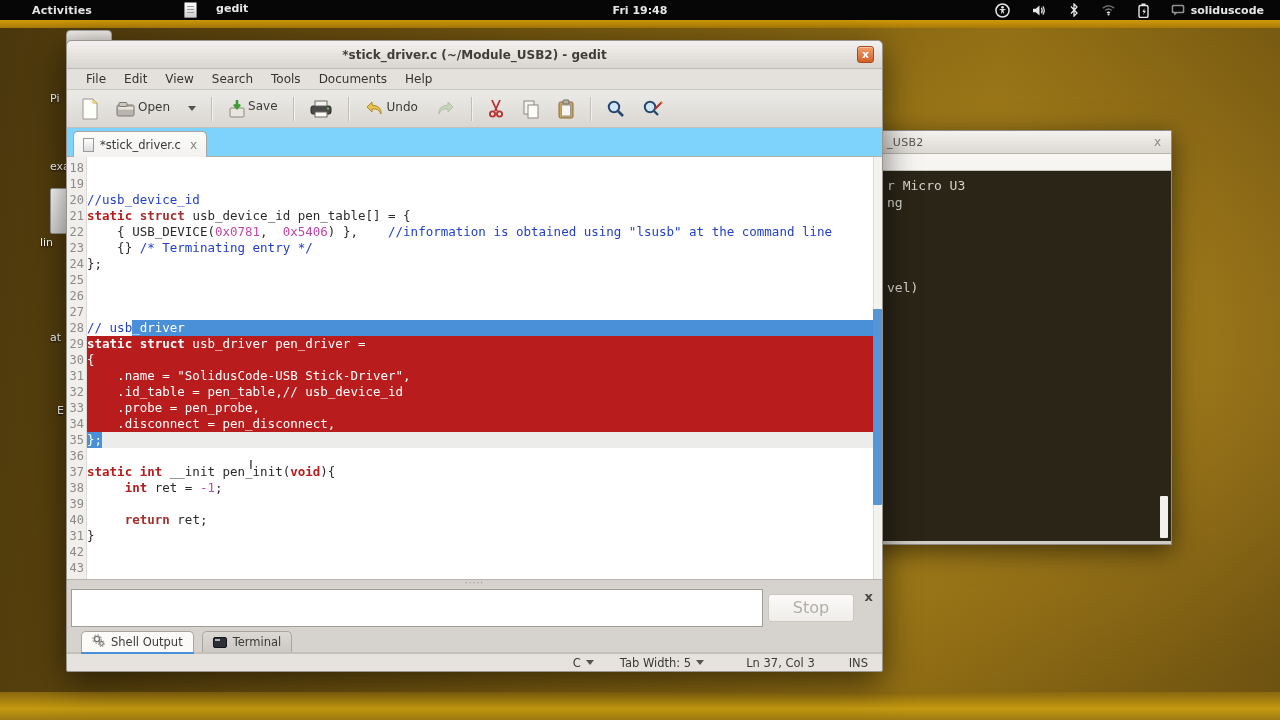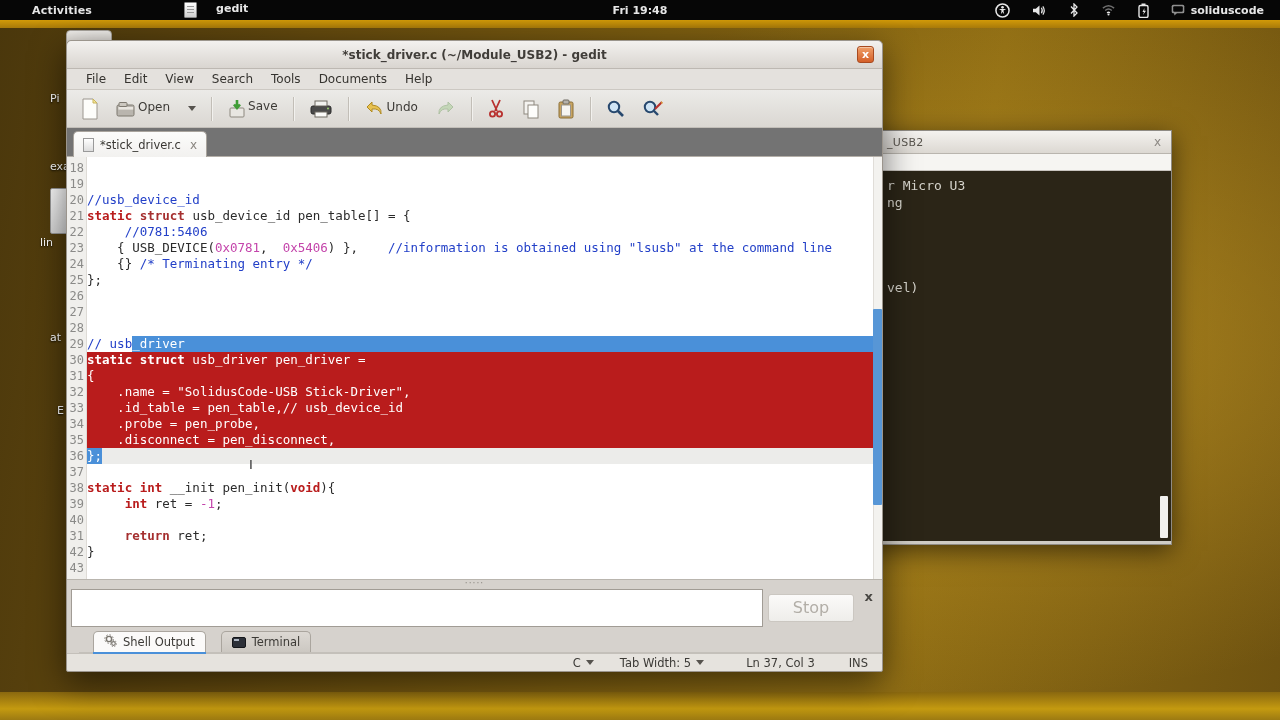--- a/index.html
+++ b/index.html
@@ -65,21 +65,21 @@
   .g-menubar span { padding:0 9px; }
   .g-toolbar { height:38px; background:linear-gradient(#ecebe8,#dad7d2); border-bottom:1px solid #c2beb8;
     display:flex; align-items:center; padding:0 8px; gap:4px; font-size:12px; color:#3c3a36; }
   .tbtn { display:flex; align-items:flex-start; gap:1px; padding:4px 6px; border-radius:3px; }
   .tbtn svg { display:block; }
   .tsep { width:1px; height:24px; background:#c2beb7; margin:0 5px; box-shadow:1px 0 0 #f2f1ee; }
   .disabled { opacity:.45; }
   .chev { width:0; height:0; border-left:4px solid transparent; border-right:4px solid transparent;
     border-top:5px solid #56534e; margin-left:2px; }
 
-  .g-tabbar { height:29px; background:#737373; display:flex; align-items:flex-end; padding-left:6px;
+  .g-tabbar { height:29px; background:#7dd3fc; display:flex; align-items:flex-end; padding-left:6px;
     border-bottom:1px solid #b4afa8; }
   .g-tab { display:flex; align-items:center; gap:6px; background:linear-gradient(#fcfcfb,#f2f1ef);
     border:1px solid #a9a49d; border-bottom:none; border-radius:5px 5px 0 0; height:26px; padding:0 9px;
     font-size:11.5px; color:#3a3834; position:relative; top:1px; }
   .g-tab .doc { width:11px; height:14px; background:linear-gradient(#fff,#ddd); border:1px solid #999; }
   .g-tab .x { color:#8a8680; font-size:12px; margin-left:3px; }
 
   
   .g-editor { position:relative; height:422px; background:#fff; display:flex; overflow:hidden; }
   .gutter { width:20px; background:#f0efec; border-right:1px solid #dedbd6; color:#8a8a88;
@@ -104,22 +104,22 @@
   .g-splitter { height:7px; background:#d6d2cd; border-top:1px solid #b9b5ae; position:relative; }
   .g-splitter .dots { position:absolute; left:50%; top:-2px; transform:translateX(-50%); color:#8f8b84;
     font-size:9px; letter-spacing:1px; }
   .g-bottom { height:44px; background:#d6d2cd; position:relative; padding:3px 0 0 4px; }
   .out-box { position:absolute; left:4px; top:3px; width:692px; height:38px; background:#fff;
     border:1px solid #a19c95; }
   .stop-btn { position:absolute; right:28px; top:8px; width:86px; height:28px; border-radius:3px;
     background:linear-gradient(#fbfaf9,#eeedea); border:1px solid #cbc7c1; color:#b2aea7; font-size:16px;
     text-align:center; line-height:26px; }
   .panel-x { position:absolute; right:9px; top:3px; color:#4a4844; font-size:13px; font-weight:bold; }
-  .g-paneltabs { height:23px; background:#d6d2cd; display:flex; align-items:flex-end; padding-left:14px; gap:15px;
-    border-bottom:1px solid #c4c0ba;margin-left:12px; }
+  .g-paneltabs { height:23px; background:#d6d2cd; display:flex; align-items:flex-end; padding-left:14px; gap:8px;
+    border-bottom:1px solid #c4c0ba; }
   .ptab { display:flex; align-items:center; gap:6px; font-size:11.5px; color:#3c3a36; height:21px; padding:0 10px;
     border:1px solid #aaa59e; border-bottom:none; border-radius:5px 5px 0 0; background:linear-gradient(#dcd8d3,#ccc8c2); }
   .ptab.active { background:#fbfaf9; box-shadow:0 2px 0 #4a90d9; position:relative; z-index:2; }
   .gear { color:#7a766f; font-size:12px; }
   .termico { width:14px; height:11px; background:#2c3038; border:1px solid #14161a; border-radius:2px; position:relative; }
   .termico:before { content:""; position:absolute; left:1px; top:1px; width:5px; height:2px; background:#aeb6c2; }
 
   
   .g-status { flex:1; background:#e6e3de; border-top:1px solid #c4c0ba; display:flex; align-items:center;
     font-size:11.5px; color:#3c3a36; border-radius:0 0 2px 2px; }
@@ -355,21 +355,20 @@
         <div>40</div>
         <div>31</div>
         <div>42</div>
         <div>43</div>
       </div>
     <div class="codecol" id="codecol">
         <div class="cl"></div>
         <div class="cl"></div>
         <div class="cl"><span class="sc">//usb_device_id</span></div>
         <div class="cl"><span class="st">static </span><span class="sk">struct </span><span class="sp">usb_device_id pen_table[] = {</span></div>
-        <div class="cl"><span class="sp">     </span><span class="sc">//0781:5406</span></div>
         <div class="cl"><span class="sp">    { USB_DEVICE(</span><span class="sn">0x0781</span><span class="sp">,  </span><span class="sn">0x5406</span><span class="sp">) },    </span><span class="sc">//information is obtained using "lsusb" at the command line</span></div>
         <div class="cl"><span class="sp">    {} </span><span class="sc">/* Terminating entry */</span></div>
         <div class="cl"><span class="sp">};</span></div>
         <div class="cl"></div>
         <div class="cl"></div>
         <div class="cl"></div>
         <div class="cl"><span class="sc">// usb</span><span class="sws">_driver</span><span class="fill"></span></div>
         <div class="cl bg-sel"><span class="swb">static struct </span><span class="sw">usb_driver pen_driver =</span></div>
         <div class="cl bg-sel"><span class="sw">{</span></div>
         <div class="cl bg-sel"><span class="sw">    .name = "SolidusCode-USB Stick-Driver",</span></div>

